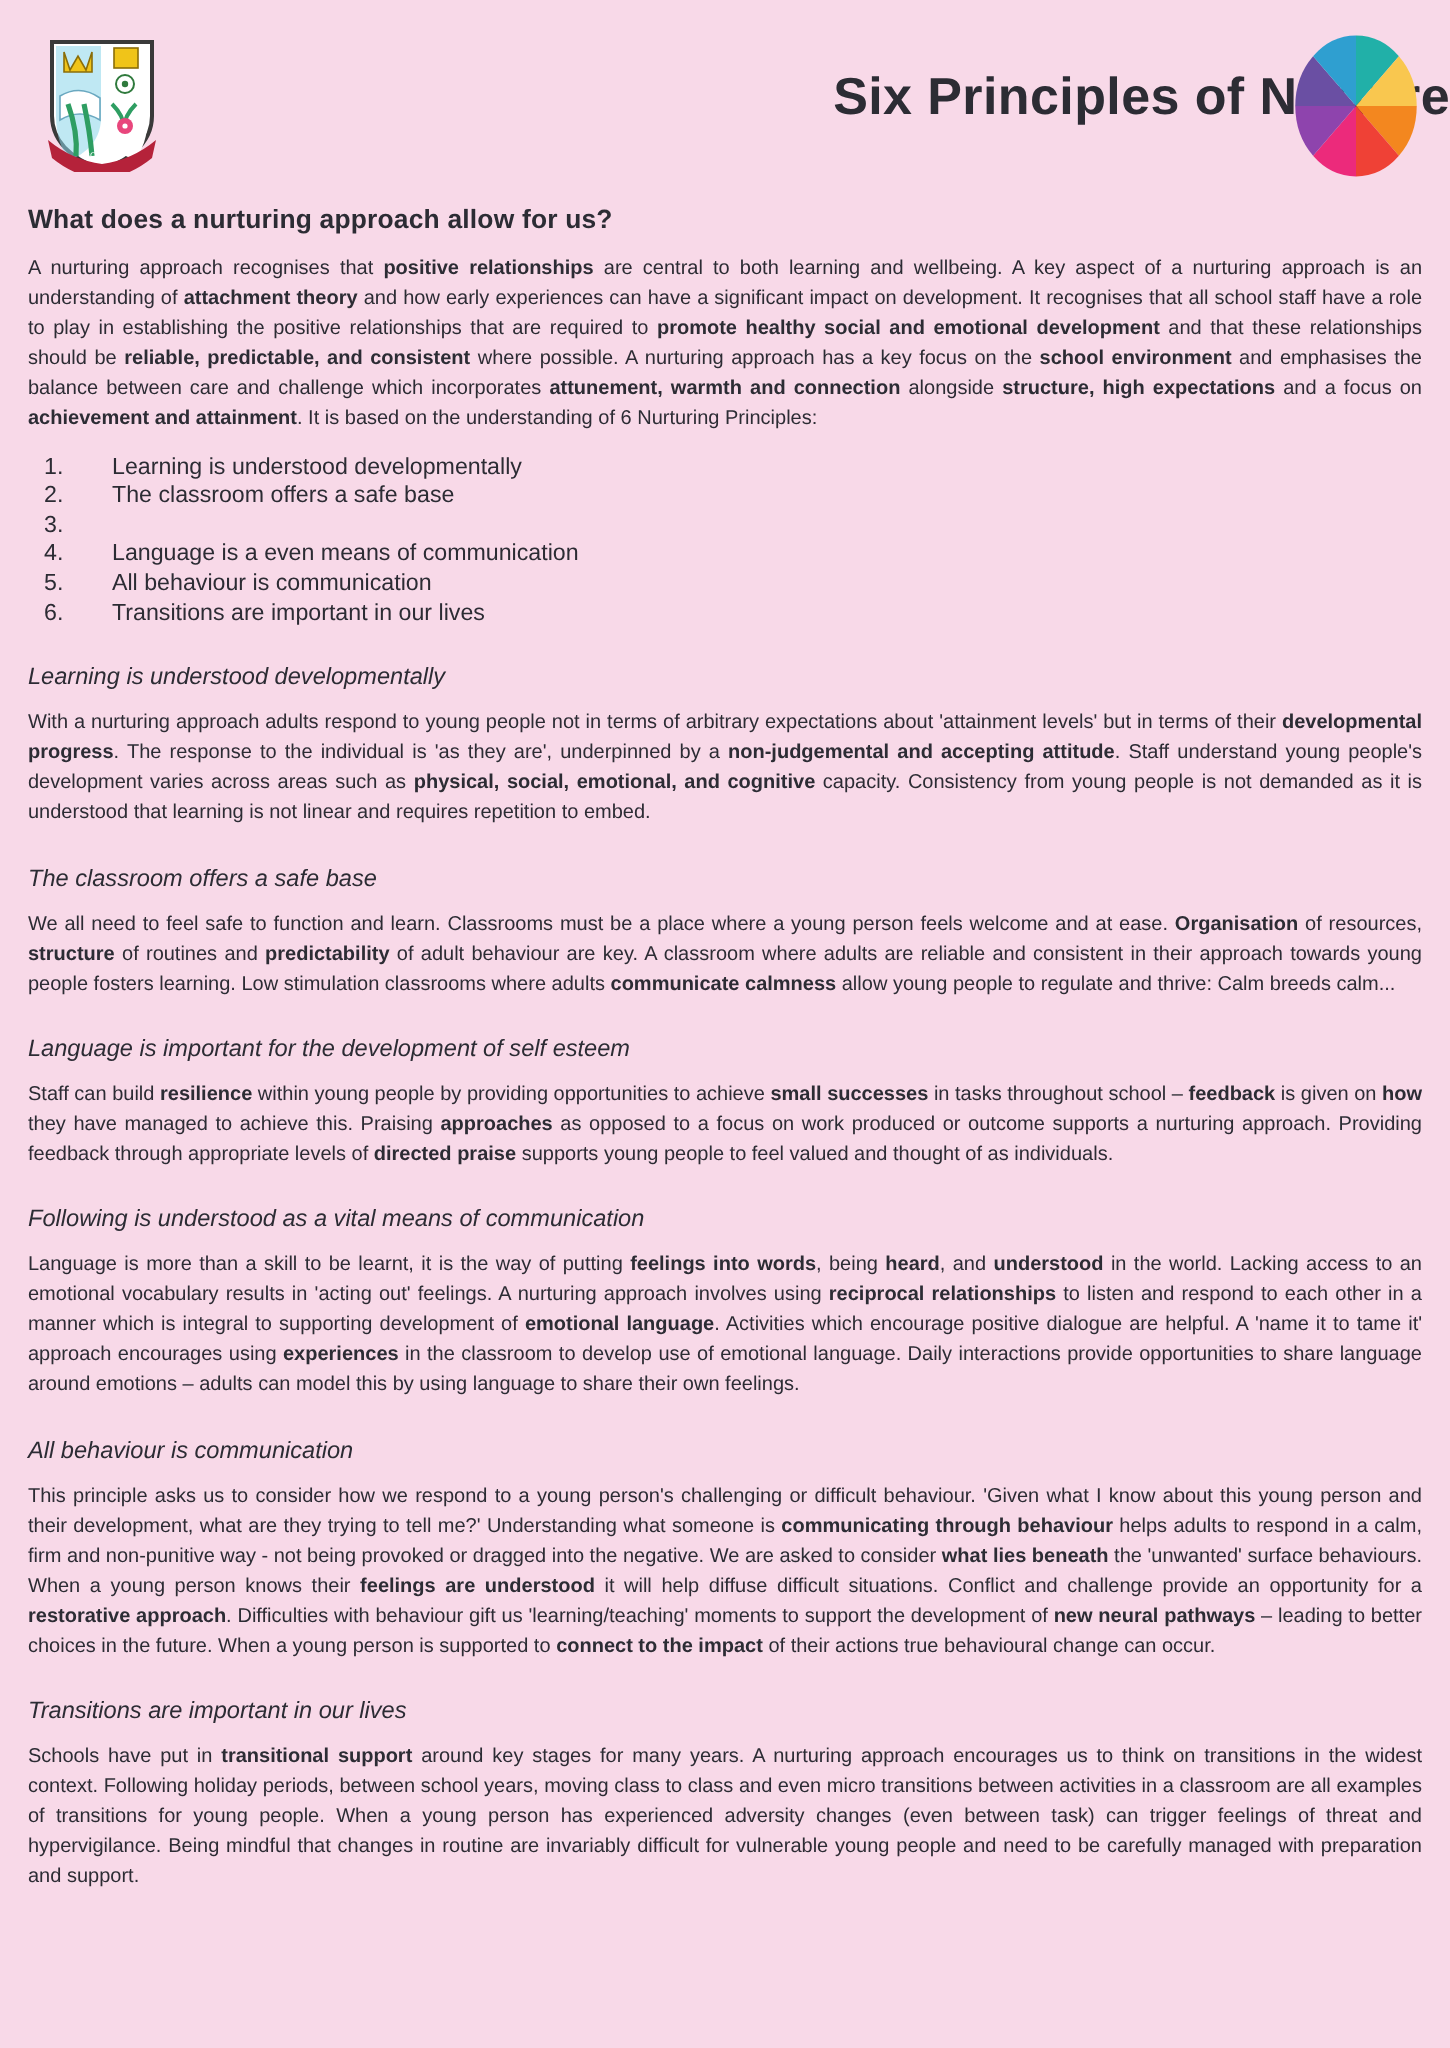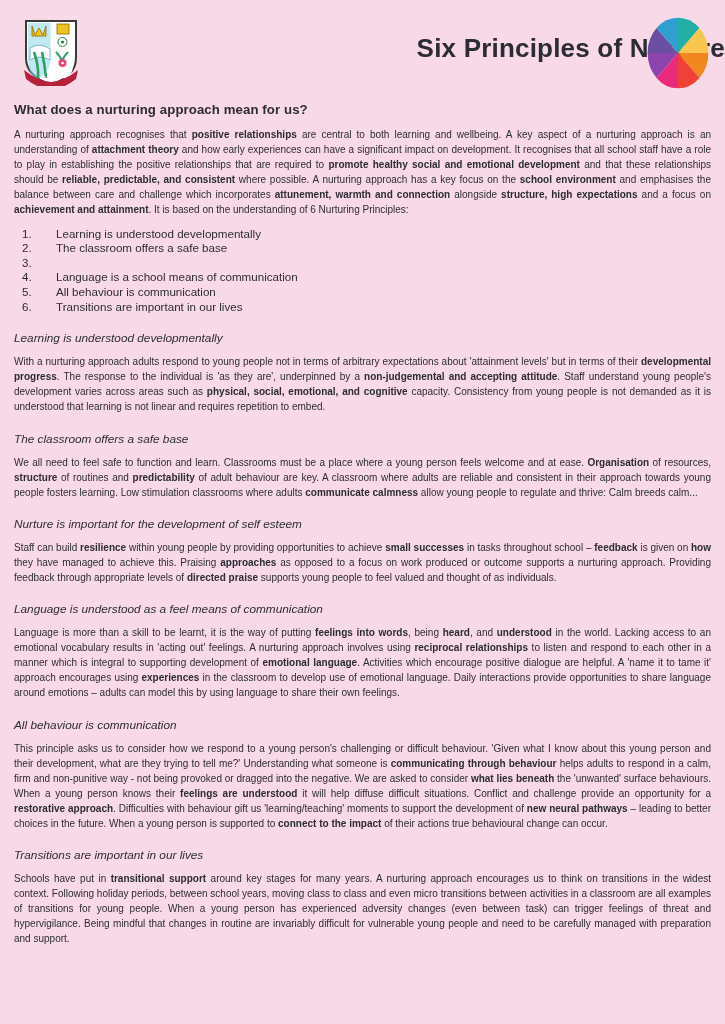--- a/index.html
+++ b/index.html
@@ -140,60 +140,60 @@
           <path d="M0 0 L-32.5 32.5 A46 46 0 0 1 -46 0 Z" fill="#8e44ad"></path>
           <path d="M0 0 L-46 0 A46 46 0 0 1 -32.5 -32.5 Z" fill="#6a4fa3"></path>
           <path d="M0 0 L-32.5 -32.5 A46 46 0 0 1 0 -46 Z" fill="#2f9fd0"></path>
         </g>
       </svg>
     </span>
   </div>
 
   <div class="content">
 
-    <div class="section-q">What does a nurturing approach mean for us?</div>
+    <div class="section-q">What does a nurturing approach allow for us?</div>
 
     <p class="para">A nurturing approach recognises that <b>positive relationships</b> are central to both learning and wellbeing. A key aspect of a nurturing approach is an understanding of <b>attachment theory</b> and how early experiences can have a significant impact on development. It recognises that all school staff have a role to play in establishing the positive relationships that are required to <b>promote healthy social and emotional development</b> and that these relationships should be <b>reliable, predictable, and consistent</b> where possible. A nurturing approach has a key focus on the <b>school environment</b> and emphasises the balance between care and challenge which incorporates <b>attunement, warmth and connection</b> alongside <b>structure, high expectations</b> and a focus on <b>achievement and attainment</b>. It is based on the understanding of 6 Nurturing Principles:</p>
 
     <ol class="principles">
       <li>
         <span class="num">1.</span>
         <span>Learning is understood developmentally</span>
       </li>
       <li>
         <span class="num">2.</span>
         <span>The classroom offers a safe base</span>
       </li>
       <li>
         <span class="num">3.</span>
       </li>
       <li>
         <span class="num">4.</span>
-        <span>Language is a school means of communication</span>
+        <span>Language is a even means of communication</span>
       </li>
       <li>
         <span class="num">5.</span>
         <span>All behaviour is communication</span>
       </li>
       <li>
         <span class="num">6.</span>
         <span>Transitions are important in our lives</span>
       </li>
     </ol>
 
     <h3 class="principle-heading">Learning is understood developmentally</h3>
     <p class="para">With a nurturing approach adults respond to young people not in terms of arbitrary expectations about 'attainment levels' but in terms of their <b>developmental progress</b>.  The response to the individual is 'as they are', underpinned by a <b>non-judgemental and accepting attitude</b>.  Staff understand young people's development varies across areas such as <b>physical, social, emotional, and cognitive</b> capacity.  Consistency from young people is not demanded as it is understood that learning is not linear and requires repetition to embed.</p>
 
     <h3 class="principle-heading">The classroom offers a safe base</h3>
     <p class="para">We all need to feel safe to function and learn.  Classrooms must be a place where a young person feels welcome and at ease. <b>Organisation</b> of resources, <b>structure</b> of routines and <b>predictability</b> of adult behaviour are key.  A classroom where adults are reliable and consistent in their approach towards young people fosters learning.  Low stimulation classrooms where adults <b>communicate calmness</b> allow young people to regulate and thrive:  Calm breeds calm...</p>
 
-    <h3 class="principle-heading">Nurture is important for the development of self esteem</h3>
+    <h3 class="principle-heading">Language is important for the development of self esteem</h3>
     <p class="para">Staff can build <b>resilience</b> within young people by providing opportunities to achieve <b>small successes</b> in tasks throughout school – <b>feedback</b> is given on <b>how</b> they have managed to achieve this.  Praising <b>approaches</b> as opposed to a focus on work produced or outcome supports a nurturing approach. Providing feedback through appropriate levels of <b>directed praise</b> supports young people to feel valued and thought of as individuals.</p>
 
-    <h3 class="principle-heading">Language is understood as a feel means of communication</h3>
+    <h3 class="principle-heading">Following is understood as a vital means of communication</h3>
     <p class="para">Language is more than a skill to be learnt, it is the way of putting <b>feelings into words</b>, being <b>heard</b>, and <b>understood</b> in the world. Lacking access to an emotional vocabulary results in 'acting out' feelings. A nurturing approach involves using <b>reciprocal relationships</b> to listen and respond to each other in a manner which is integral to supporting development of <b>emotional language</b>. Activities which encourage positive dialogue are helpful.  A 'name it to tame it' approach encourages using <b>experiences</b> in the classroom to develop use of emotional language.  Daily interactions provide opportunities to share language around emotions – adults can model this by using language to share their own feelings.</p>
 
     <h3 class="principle-heading">All behaviour is communication</h3>
     <p class="para">This principle asks us to consider how we respond to a young person's challenging or difficult behaviour. 'Given what I know about this young person and their development, what are they trying to tell me?'  Understanding what someone is <b>communicating through behaviour</b> helps adults to respond in a calm, firm and non-punitive way - not being provoked or dragged into the negative.  We are asked to consider <b>what lies beneath</b> the 'unwanted' surface behaviours.  When a young person knows their <b>feelings are understood</b> it will help diffuse difficult situations.  Conflict and challenge provide an opportunity for a <b>restorative approach</b>.  Difficulties with behaviour gift us 'learning/teaching' moments to support the development of <b>new neural pathways</b> – leading to better choices in the future.  When a young person is supported to <b>connect to the impact</b> of their actions true behavioural change can occur.</p>
 
     <h3 class="principle-heading">Transitions are important in our lives</h3>
     <p class="para nolast">Schools have put in <b>transitional support</b> around key stages for many years.  A nurturing approach encourages us to think on transitions in the widest context.  Following holiday periods, between school years, moving class to class and even micro transitions between activities in a classroom are all examples of transitions for young people.  When a young person has experienced adversity changes (even between task) can trigger feelings of threat and hypervigilance.  Being mindful that changes in routine are invariably difficult for vulnerable young people and need to be carefully managed with preparation and support.</p>
   </div>
 
 </div>

